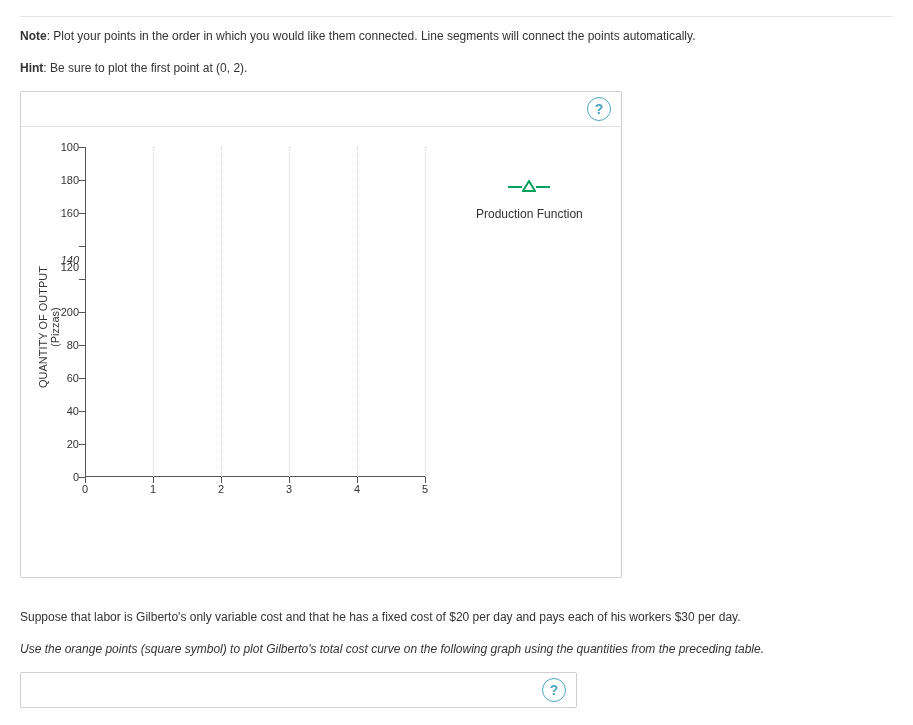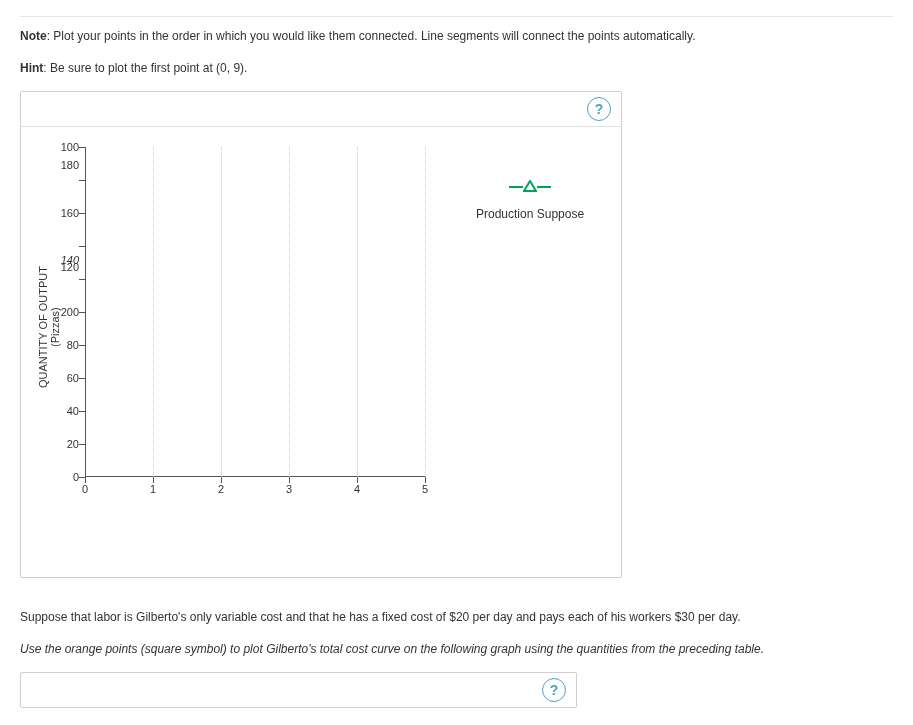--- a/index.html
+++ b/index.html
@@ -172,21 +172,21 @@
 </head>
 <body>
 
 <hr class="light">
 
 <p class="para">
   <span class="bold">Note</span><span>: Plot your points in the order in which you would like them connected. Line segments will connect the points automatically.</span>
 </p>
 
 <p class="para">
-  <span class="bold">Hint</span><span>: Be sure to plot the first point at (0, 9).</span>
+  <span class="bold">Hint</span><span>: Be sure to plot the first point at (0, 2).</span>
 </p>
 
 <div class="panel" style="width:600px;">
   <div class="panel-top">
     <div class="help-btn">
       <span>?</span>
     </div>
   </div>
 
   <div class="chart-area" style="height:400px;">
@@ -224,41 +224,41 @@
         </div>
     <div class="tick-y-label" style="top: 330px;">0</div>
         <div class="tick-y-label" style="top: 297px;">20</div>
         <div class="tick-y-label" style="top: 264px;">40</div>
         <div class="tick-y-label" style="top: 231px; text-align: right;">60</div>
         <div class="tick-y-label" style="top: 198px;">80</div>
         <div class="tick-y-label" style="top: 165px;">200</div>
         <div class="tick-y-label" style="top: 120px;">120</div>
         <div class="tick-y-label" style="top: 113px; font-style: italic;">140</div>
         <div class="tick-y-label" style="top: 66px; text-align: right;">160</div>
-        <div class="tick-y-label" style="top: 18px;">180</div>
+        <div class="tick-y-label" style="top: 33px;">180</div>
         <div class="tick-y-label" style="top: 0px;">100</div>
         <div class="tick-x-label" style="left: 0px;">0</div>
         <div class="tick-x-label" style="left: 68px;">1</div>
         <div class="tick-x-label" style="left: 136px;">2</div>
         <div class="tick-x-label" style="left: 204px;">3</div>
         <div class="tick-x-label" style="left: 272px;">4</div>
         <div class="tick-x-label" style="left: 340px;">5</div>
       </div>
 
     <div class="legend-block">
       <div class="legend-symbol">
         <span class="legend-line"></span>
         <span class="legend-tri">
           <svg width="14" height="12" viewBox="0 0 14 12">
             <polygon points="7,1 13,11 1,11" fill="#fff" stroke="#00a05e" stroke-width="2"></polygon>
           </svg>
         </span>
         <span class="legend-line"></span>
       </div>
-      <div class="legend-label">Production Suppose</div>
+      <div class="legend-label">Production Function</div>
     </div>
 
   </div>
 </div>
 
 <p class="para">
   <span>Suppose that labor is Gilberto's only variable cost and that he has a fixed cost of $20 per day and pays each of his workers $30 per day.</span>
 </p>
 
 <p class="para italic">

